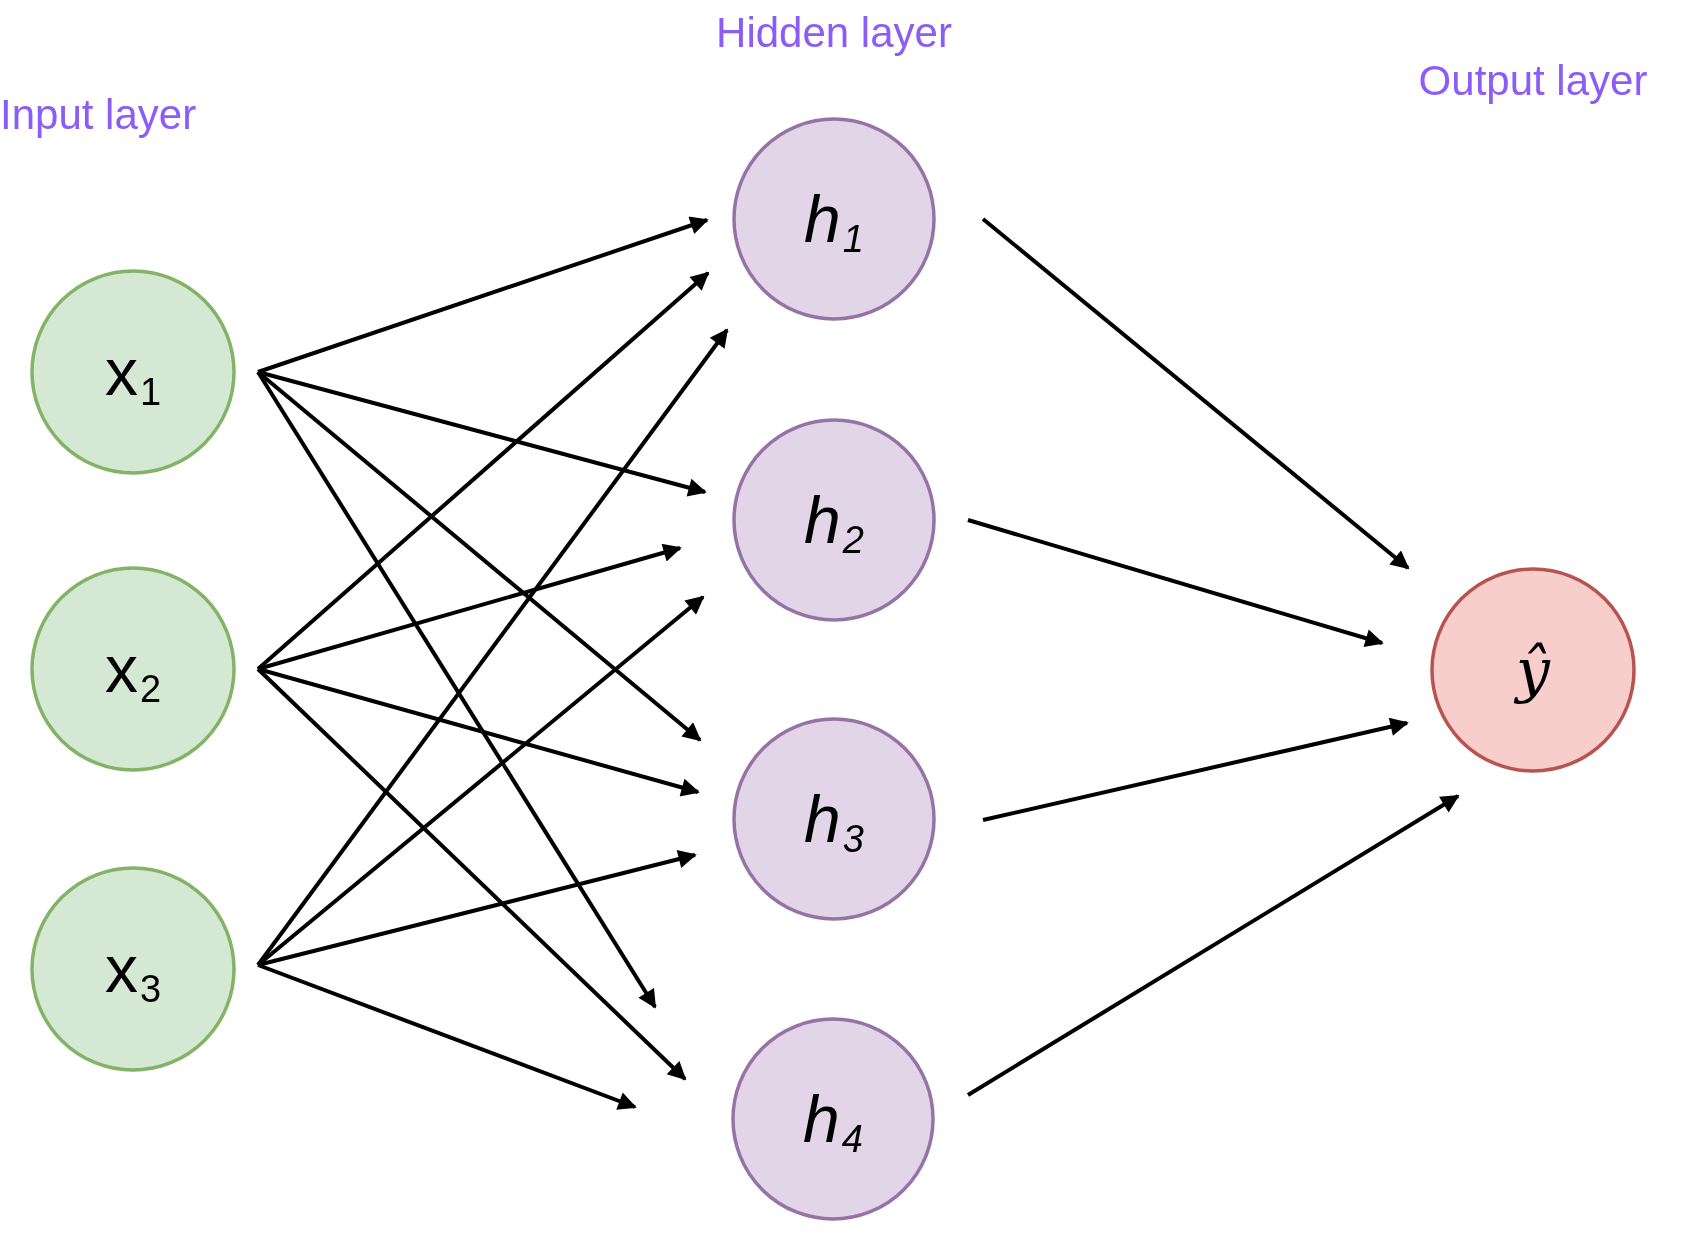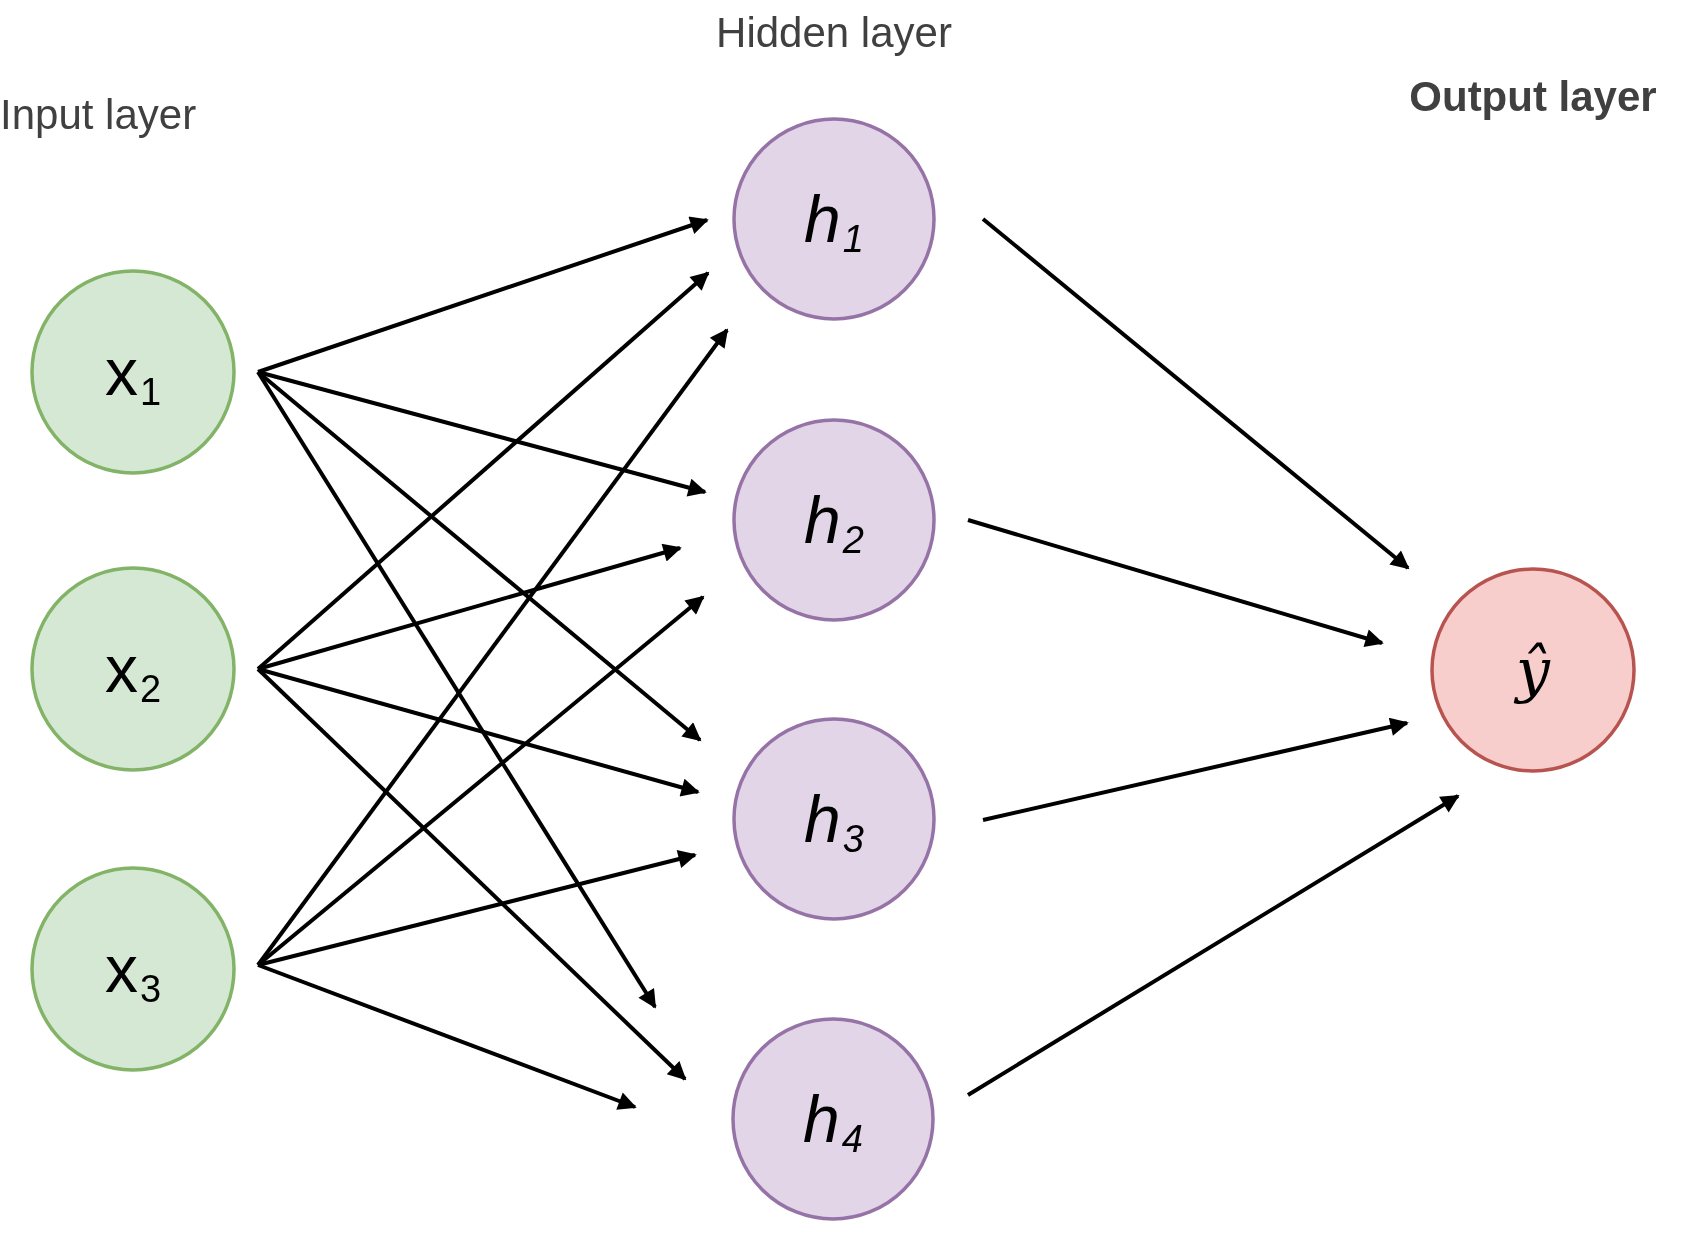--- a/index.html
+++ b/index.html
@@ -8,26 +8,26 @@
     width:1708px;
     height:1250px;
     background:#ffffff;
     font-family:"Liberation Sans",sans-serif;
     overflow:hidden;
   }
   .layer-title{
     position:absolute;
     font-size:42px;
     line-height:1.1;
-    color:#404040;
+    color:#8b5cf6;
     white-space:nowrap;
   }
   #title-input{left:0;top:92px;}
   #title-hidden{left:834px;top:10px;transform:translateX(-50%);}
-  #title-output{left:1533px;top:74px;transform:translateX(-50%);font-weight:bold;}
+  #title-output{left:1533px;top:58px;transform:translateX(-50%);}
   #net{position:absolute;left:0;top:0;}
   .node-circle{stroke-width:3.5px;}
   .edge-line{stroke-width:4px;fill:none;}
   .lbl{fill:#000;}
   .lbl-x{font-family:"Liberation Sans",sans-serif;font-size:66px;font-style:normal;}
   .lbl-h{font-family:"Liberation Sans",sans-serif;font-size:66px;font-style:italic;}
   .lbl-y{font-family:"DejaVu Serif","Liberation Serif",serif;font-size:60px;font-style:italic;}
   .lbl-sub{font-size:38px;}
 </style>
 </head>

